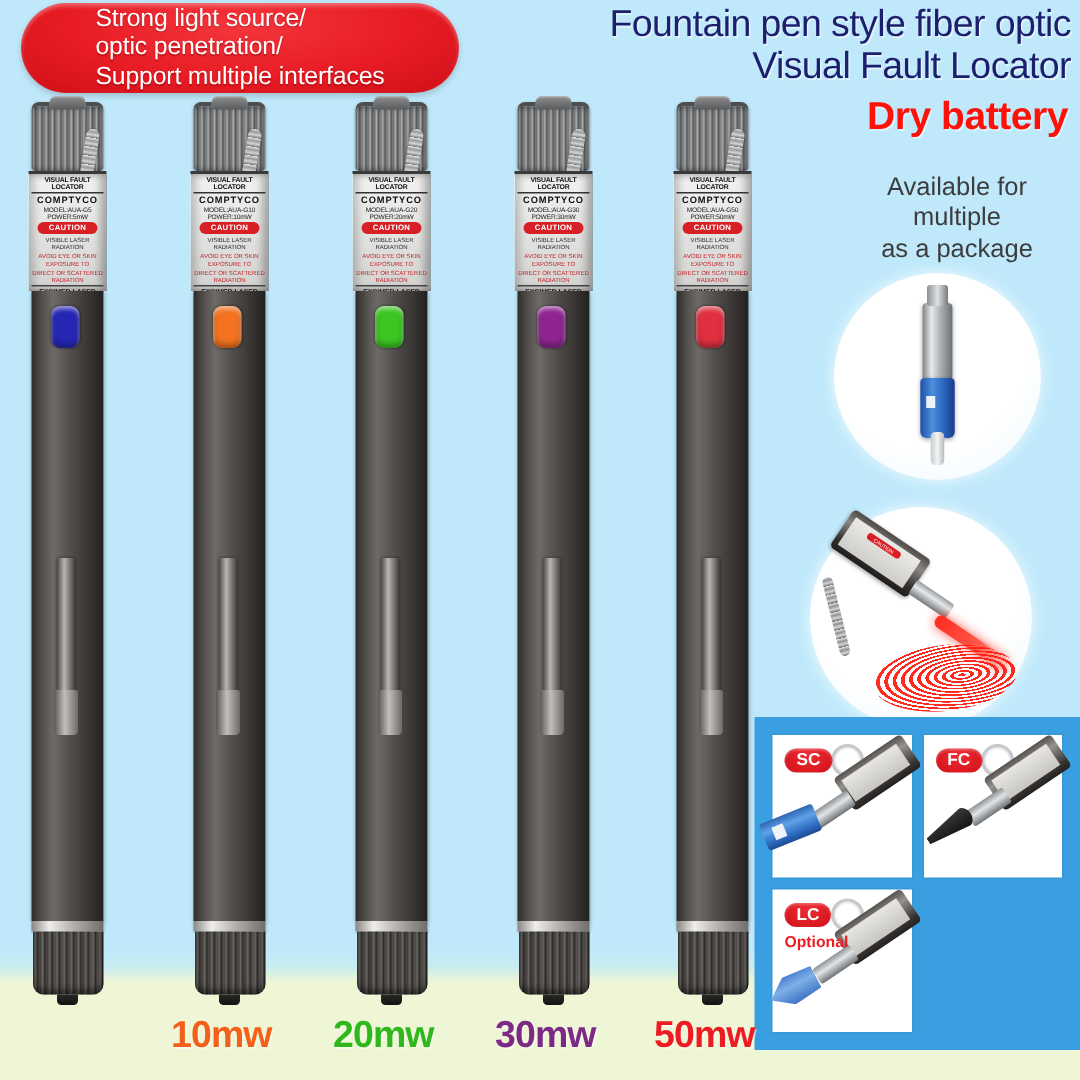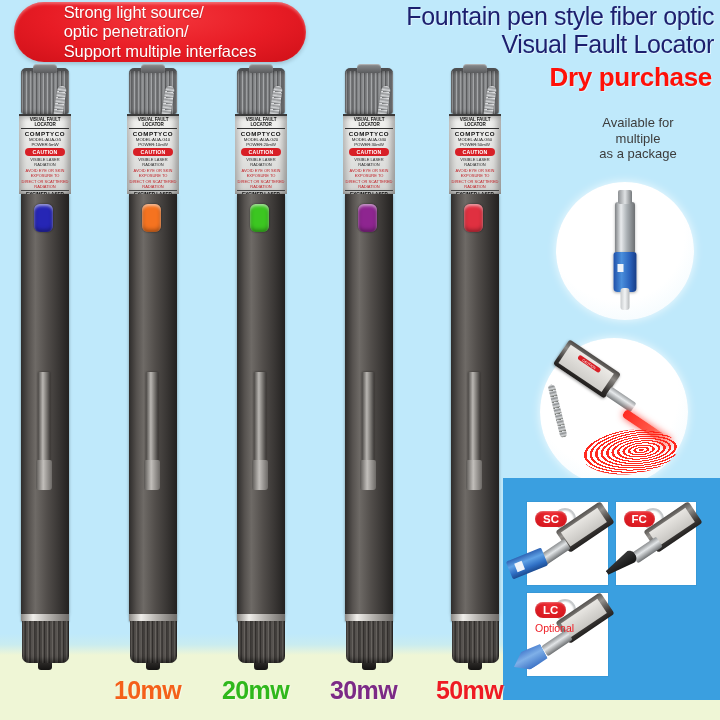--- a/index.html
+++ b/index.html
@@ -158,21 +158,21 @@
     position: absolute; top: 676px;
     width: 96px; text-align: left;
     font-size: 25px; font-weight: bold; letter-spacing: -.6px;
     text-shadow: 1px 1px 0 rgba(255,255,255,.45);
   }
 
   
   .avail {
     position: absolute; left: 556px; top: 115px; width: 164px;
     text-align: center; color: #3c3c3c;
-    font-size: 13px; line-height: 1.2;
+    font-size: 17px; line-height: 1.2;
   }
   .circ {
     position: absolute; border-radius: 50%;
     background: radial-gradient(circle at 45% 38%, #ffffff 58%, #f4fbfe 80%, #e4f4fb 100%);
     box-shadow: 0 0 10px rgba(255,255,255,.8);
   }
   #circle-adapter { left: 556px; top: 182px; width: 138px; height: 138px; }
   #circle-laser   { left: 540px; top: 338px; width: 148px; height: 148px; }
 
   .adapter-metal {
@@ -243,42 +243,42 @@
     position:absolute; left:14px; top:46px; width:7px; height:54px;
     background: repeating-linear-gradient(to bottom,#e6e8ea 0,#8f9294 2px,#d2d4d6 4px,#70736f 6px);
     border-radius:4px; transform: rotate(-14deg);
   }
 
   
   #connector-panel {
     position: absolute; left: 503px; top: 478px;
     width: 217px; height: 222px;
     background: #3a9fe0;
-    padding: 24px;
+    padding: 12px;
     display: grid;
     grid-template-columns: 1fr 1fr;
     grid-template-rows: 1fr 1fr;
     gap: 8px;
   }
   .conn-card {
     position: relative; background: #fff; overflow: visible;
     box-shadow: 0 0 0 1px rgba(0,0,0,.04);
   }
   .conn-tag {
     position: absolute; left: 8px; top: 9px; z-index: 4;
     min-width: 30px; height: 16px; padding: 0 8px;
     border-radius: 9px;
     background: radial-gradient(ellipse at 50% 25%, #ef2c33, #cf1018);
     color: #fff; font-size: 11.5px; font-weight: bold;
     display: flex; align-items: center; justify-content: center;
     box-shadow: inset 0 1px 2px rgba(255,255,255,.35);
   }
   .conn-optional {
     position: absolute; left: 8px; top: 29px; z-index: 4;
-    color: #ee1b23; font-size: 10.5px; font-weight: normal;
+    color: #ee1b23; font-size: 10.5px; font-weight: bold;
   }
   .c-pen {
     position: absolute; right: -4px; top: 12px;
     width: 54px; height: 26px;
     background: linear-gradient(to bottom, #55524f, #96938f 30%, #393634 78%, #242221);
     transform: rotate(-34deg); border-radius: 3px;
   }
   .c-pen::after {
     content:""; position:absolute; left:4px; top:4px; width:44px; height:17px;
     background: linear-gradient(to bottom,#e8e6e2,#c8c6c2);
@@ -325,21 +325,21 @@
       <span>Strong light source/</span><br>
       <span>optic penetration/</span><br>
       <span>Support multiple interfaces</span>
     </div>
   </div>
 
   <div class="headline">
     <span class="l1">Fountain pen style fiber optic</span>
     <span class="l2">Visual Fault Locator</span>
   </div>
-  <div class="drybat">Dry purchase</div>
+  <div class="drybat">Dry battery</div>
 
   <div id="pens-host">
       <div class="pen" style="left: 12px; top: 68px;">
     <div class="cap"></div>
     <div class="chain"></div>
 
   <div class="label">
     <div class="lb-title">VISUAL FAULT LOCATOR</div>
     <div class="lb-brand">COMPTYCO</div>
     <div class="lb-line">MODEL:AUA-G5</div>

